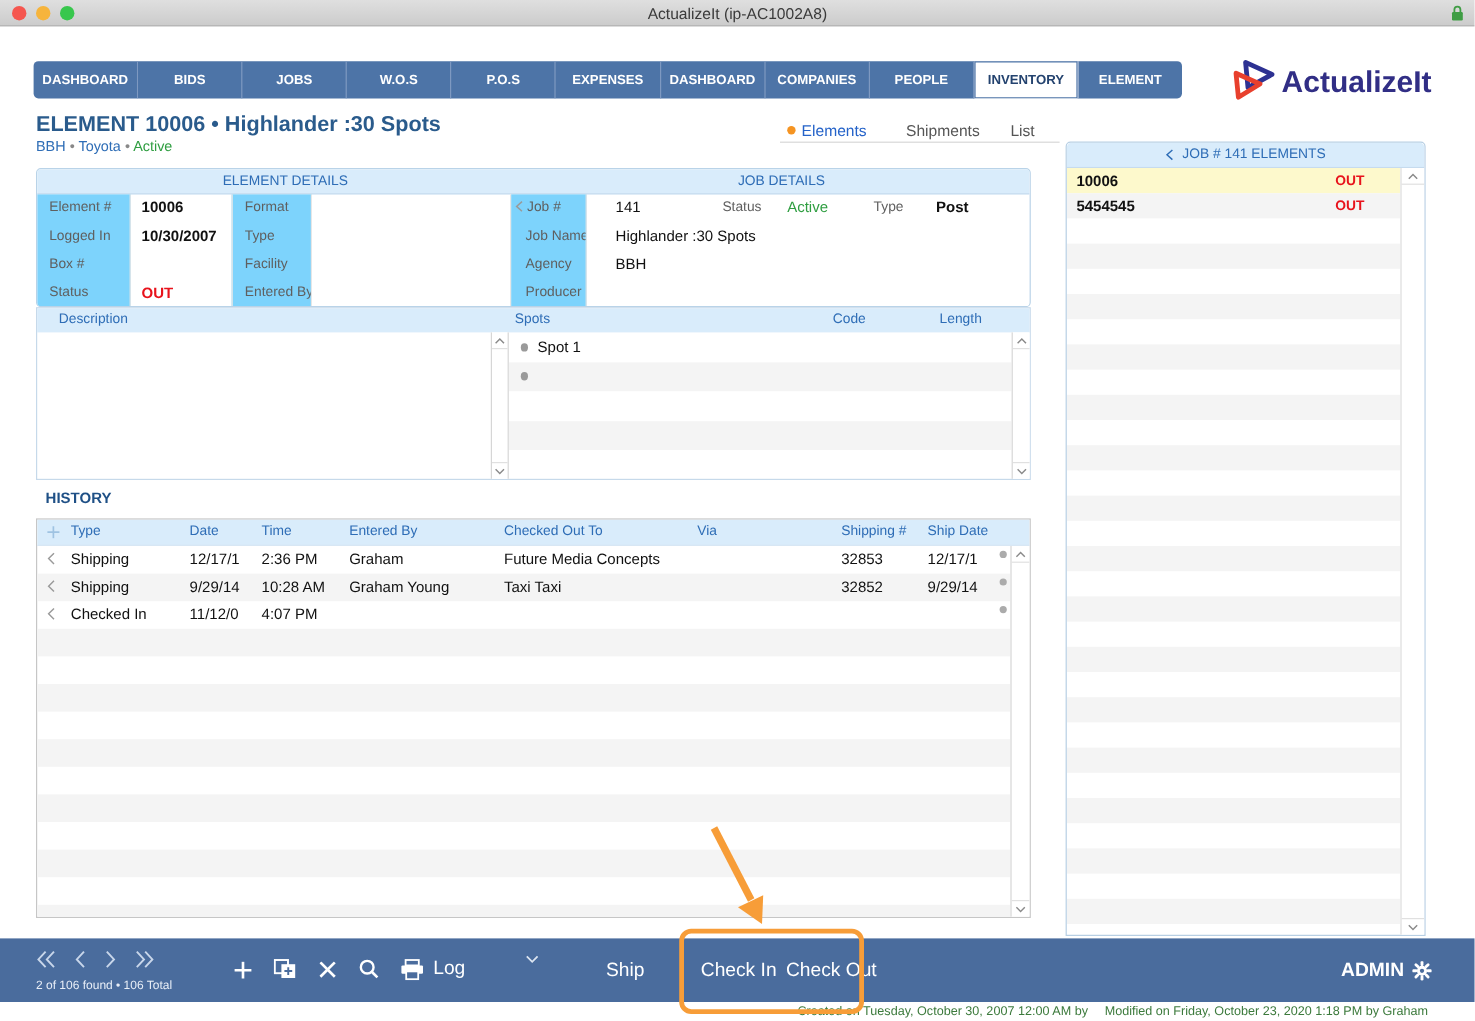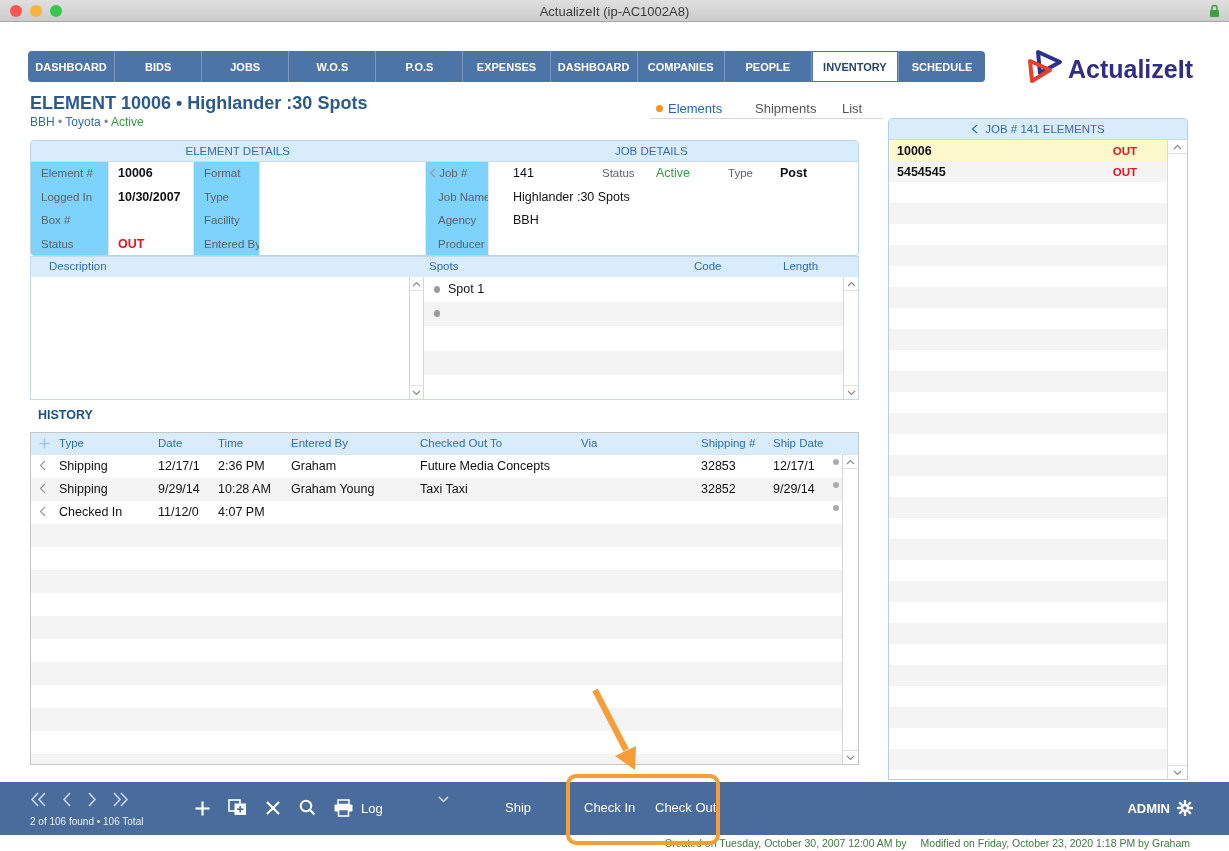--- a/index.html
+++ b/index.html
@@ -110,21 +110,21 @@
   .side-row.selected { background:#fdf9cc; }
   .side-row .el { font-weight:bold; color:#111; }
   .side-row .out { margin-left:auto; color:#e8131c; font-weight:bold; font-size:11.5px; }
   .side-scroll { position:absolute; top:21px; right:0; bottom:0; width:20px; border-left:1px solid #dcdcdc; background:#fff; }
 
   
   .toolbar { position:absolute; left:0; top:782px; width:1229px; height:53px; background:#4a6c9d; color:#fff; }
   .tb-item { position:absolute; display:flex; align-items:center; gap:7px; cursor:default; }
   .tb-navgroup { left:30px; top:10px; gap:15px; }
   .tb-count { position:absolute; left:30px; top:34px; font-size:10px; color:#e8eef7; }
-  .tb-label { font-size:13px; color:#fff; }
+  .tb-label { font-size:16px; color:#fff; }
   .tb-admin { right:36px; top:18px; font-weight:bold;text-align:center; }
 
   
   .footer-note { position:absolute; right:39px; top:837px; font-size:10.5px; color:#3c7a3c; white-space:nowrap; }
   .footer-note span + span { margin-left:11px; }
 
   
   .annot-rect { position:absolute; left:566px; top:774px; width:154px; height:71px;
     border:4px solid #f79d38; border-radius:10px; z-index:50; pointer-events:none; }
   .annot-arrow { position:absolute; left:573px; top:682px; z-index:50; pointer-events:none; }
@@ -153,21 +153,21 @@
     <div class="nav-tab">DASHBOARD</div>
     <div class="nav-tab">BIDS</div>
     <div class="nav-tab">JOBS</div>
     <div class="nav-tab">W.O.S</div>
     <div class="nav-tab">P.O.S</div>
     <div class="nav-tab">EXPENSES</div>
     <div class="nav-tab">DASHBOARD</div>
     <div class="nav-tab">COMPANIES</div>
     <div class="nav-tab">PEOPLE</div>
     <div class="nav-tab active">INVENTORY</div>
-    <div class="nav-tab">SCHEDULE</div>
+    <div class="nav-tab">ELEMENT</div>
   </div>
 
   <div class="logo">
     <span>
       <svg width="42" height="36" viewBox="0 0 42 36">
         <path d="M14 3 L36 13 L16 24 Z" fill="none" stroke="#2d3192" stroke-width="4" stroke-linejoin="round"></path>
         <path d="M6 12 L26 21 L8 32 Z" fill="none" stroke="#e8402d" stroke-width="4" stroke-linejoin="round"></path>
       </svg>
     </span>
     <span class="logo-text">ActualizeIt</span>

